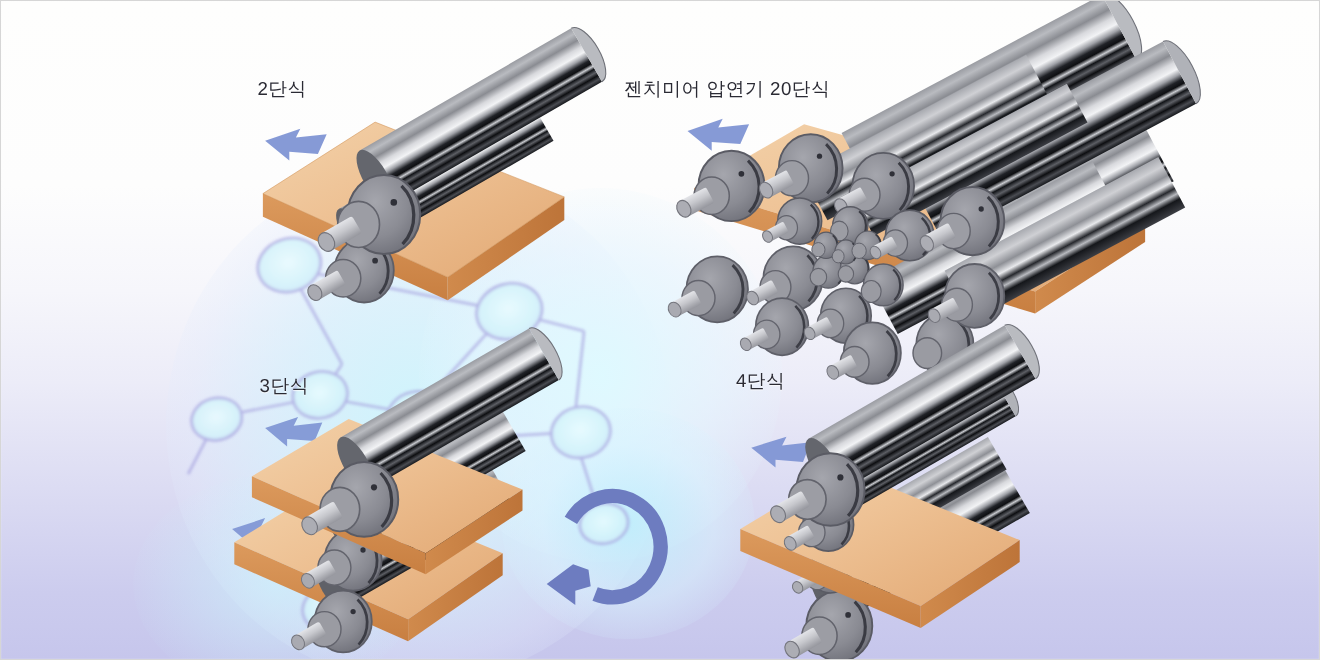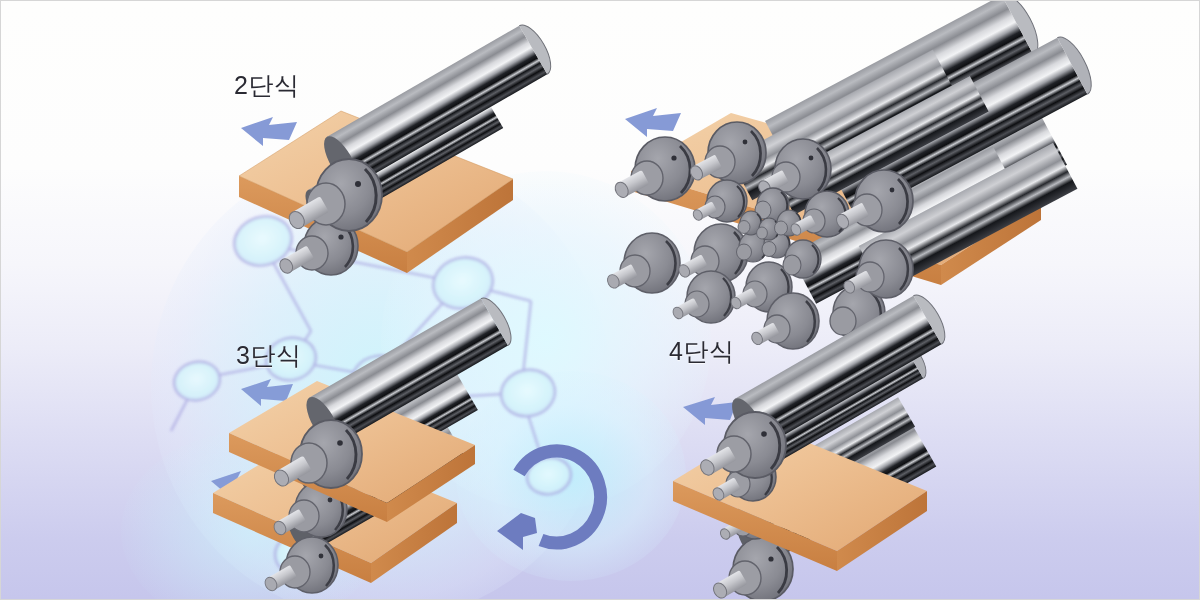--- a/index.html
+++ b/index.html
@@ -44,21 +44,21 @@
   .glow-d{left:120px;top:430px;width:260px;height:200px;
     background:radial-gradient(ellipse at 50% 50%,
       rgba(205,242,252,.7) 0%, rgba(255,255,255,0) 75%);}
   .bg-net{position:absolute;left:0;top:0;width:1198px;height:598px;}
 
   
   .panel{position:absolute;}
   .panel-label{
     position:absolute;
     color:#2a2a33;
-    font-size:25px;
+    font-size:17px;
     letter-spacing:.5px;
     white-space:nowrap;
     text-shadow:0 1px 1px rgba(255,255,255,.85);
   }
   .panel-svg{position:absolute;left:0;top:0;overflow:visible;}
 </style>
 </head>
 <body>
 
 <div id="stage">
@@ -210,20 +210,21 @@
         <ellipse cx="325" cy="203" rx="19" ry="21" fill="#9c9da4" stroke="#62636c" stroke-width="1.5"></ellipse>
         <g transform="translate(320,205) rotate(-30)">
           <rect x="-28" y="-9" width="32" height="18" rx="2.5" fill="url(#axleG)"></rect>
           <ellipse cx="-28" cy="0" rx="7" ry="9" fill="#acadb4" stroke="#73747c" stroke-width="1"></ellipse>
         </g>
       </g>
     </svg>
   </div>
 
   <div class="panel" style="left:540px;top:0;width:660px;height:330px">
+    <div class="panel-label" style="left:26px;top:68px">젠치미어 압연기 20단식</div>
 
     <svg class="panel-svg" width="660" height="330" viewBox="0 0 660 330">
 
       <g>
         <path d="M84,118 L116,107 L112,115 L140,112 L132,130 L106,128 L106,136 Z" fill="#7f95d4" opacity="0.95"></path>
       </g>
 
       <g>
         <path d="M90,170 L190,112 L500,199 L400,264 Z" fill="url(#plateTopG)"></path>
         <path d="M90,170 L90,190 L400,284 L400,264 Z" fill="url(#plateFrontG)"></path>

